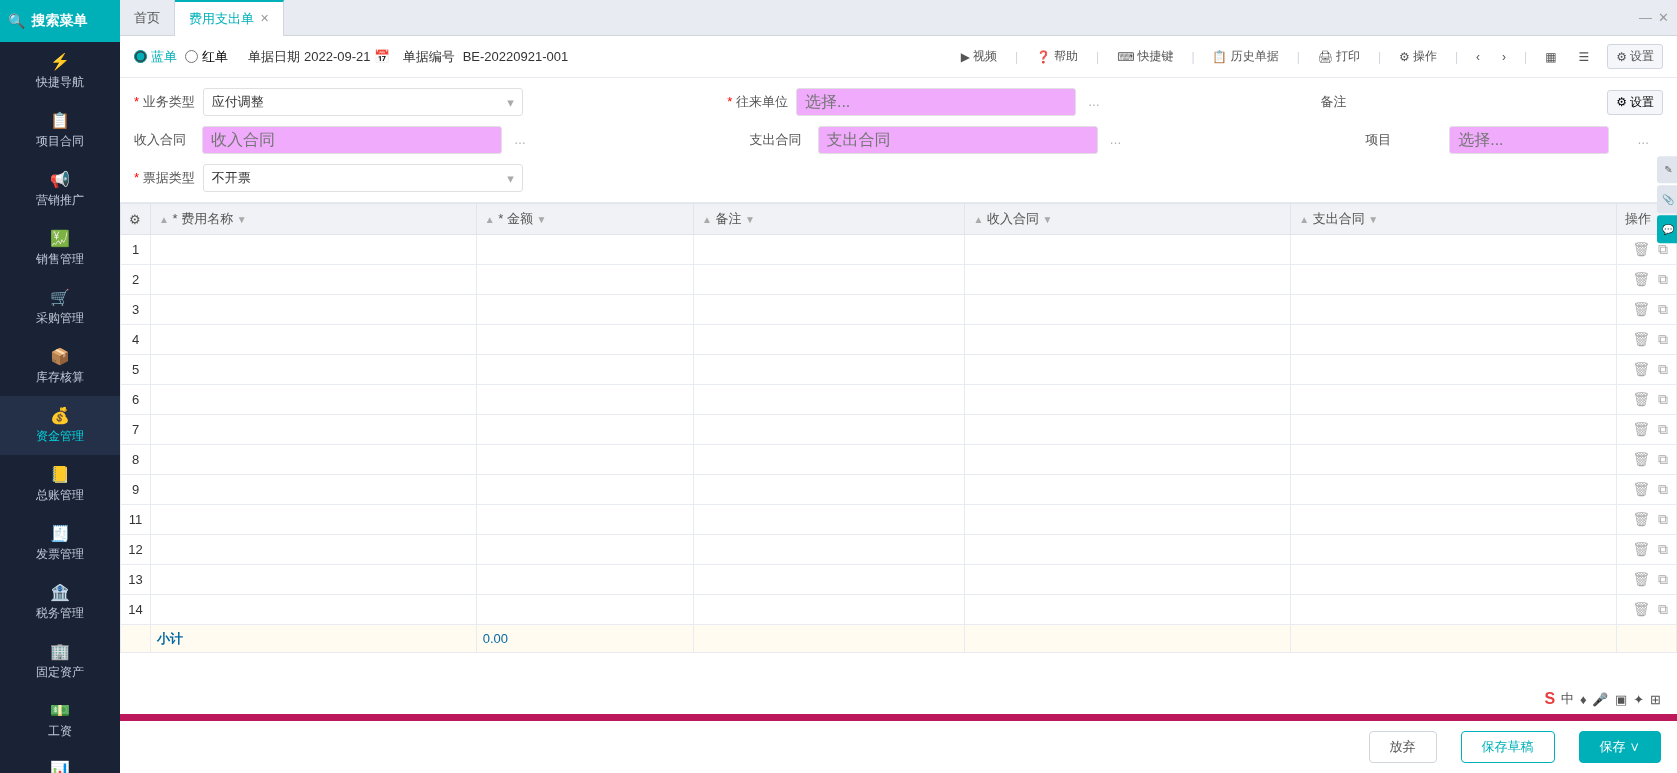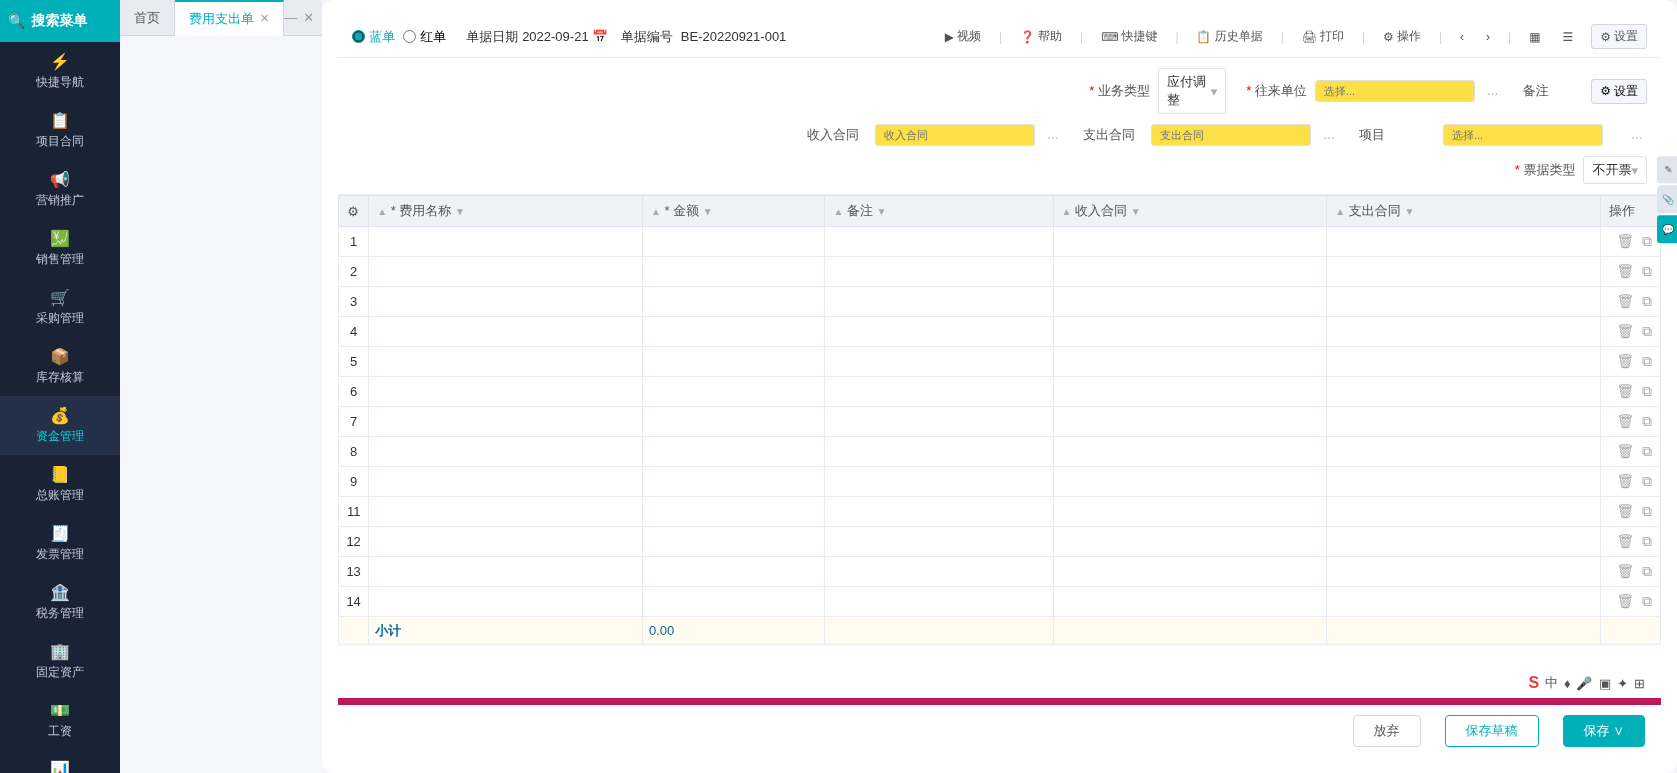--- a/index.html
+++ b/index.html
@@ -36,21 +36,21 @@
       gap: 3px;
       color: #c0c8d8;
     }
     .sidebar-item.active { background: #243048; color: #00d4dd; }
     .sidebar-item .icon { font-size: 16px; }
 
     
     .main {
       flex: 1;
       display: flex;
-      flex-direction: row;
+      flex-direction: column;
       background: #f5f6fa;
       min-width: 0;
     }
 
     
     .tab-bar {
       background: #e8ecf2;
       display: flex;
       align-items: center;
       border-bottom: 1px solid #d0d5de;
@@ -72,21 +72,21 @@
       background: #fff;
       color: #00b0b9;
       border-top: 2px solid #00b0b9;
       border-bottom: none;
     }
     .tab .close-btn { font-size: 11px; color: #999; cursor: pointer; }
 
     
     .form-container {
       background: #fff;
-      padding: 16px;
+      padding: 0;
       flex: 1;
       display: flex;
       flex-direction: column;
       min-height: 0;
       border-radius: 12px;
     }
 
     
     .toolbar {
       display: flex;
@@ -120,21 +120,20 @@
       border-radius: 3px; padding: 3px 8px; cursor: pointer; font-size: 12px;
     }
 
     
     .form-fields {
       padding: 10px 14px;
       display: flex;
       flex-direction: column;
       gap: 10px;
       background: #fff;
-      align-items: flex-end;
     }
     .form-row {
       display: flex;
       align-items: center;
       gap: 0;
     }
     .field-group {
       display: flex;
       align-items: center;
       flex: 1;
@@ -148,24 +147,24 @@
     }
     .field-label.required::before {
       content: "* ";
       color: red;
     }
     .field-input {
       flex: 1;
       border: 1px solid #e0e0e0;
       border-radius: 3px;
       padding: 4px 8px;
-      font-size: 11px;
+      font-size: 16px;
       color: #333;
       outline: none;
-      background: #fde047;
+      background: #f0abfc;
     }
     .field-select {
       flex: 1;
       border: 1px solid #e0e0e0;
       border-radius: 3px;
       padding: 4px 8px;
       font-size: 13px;
       color: #333;
       background: #fff;
       cursor: pointer;

